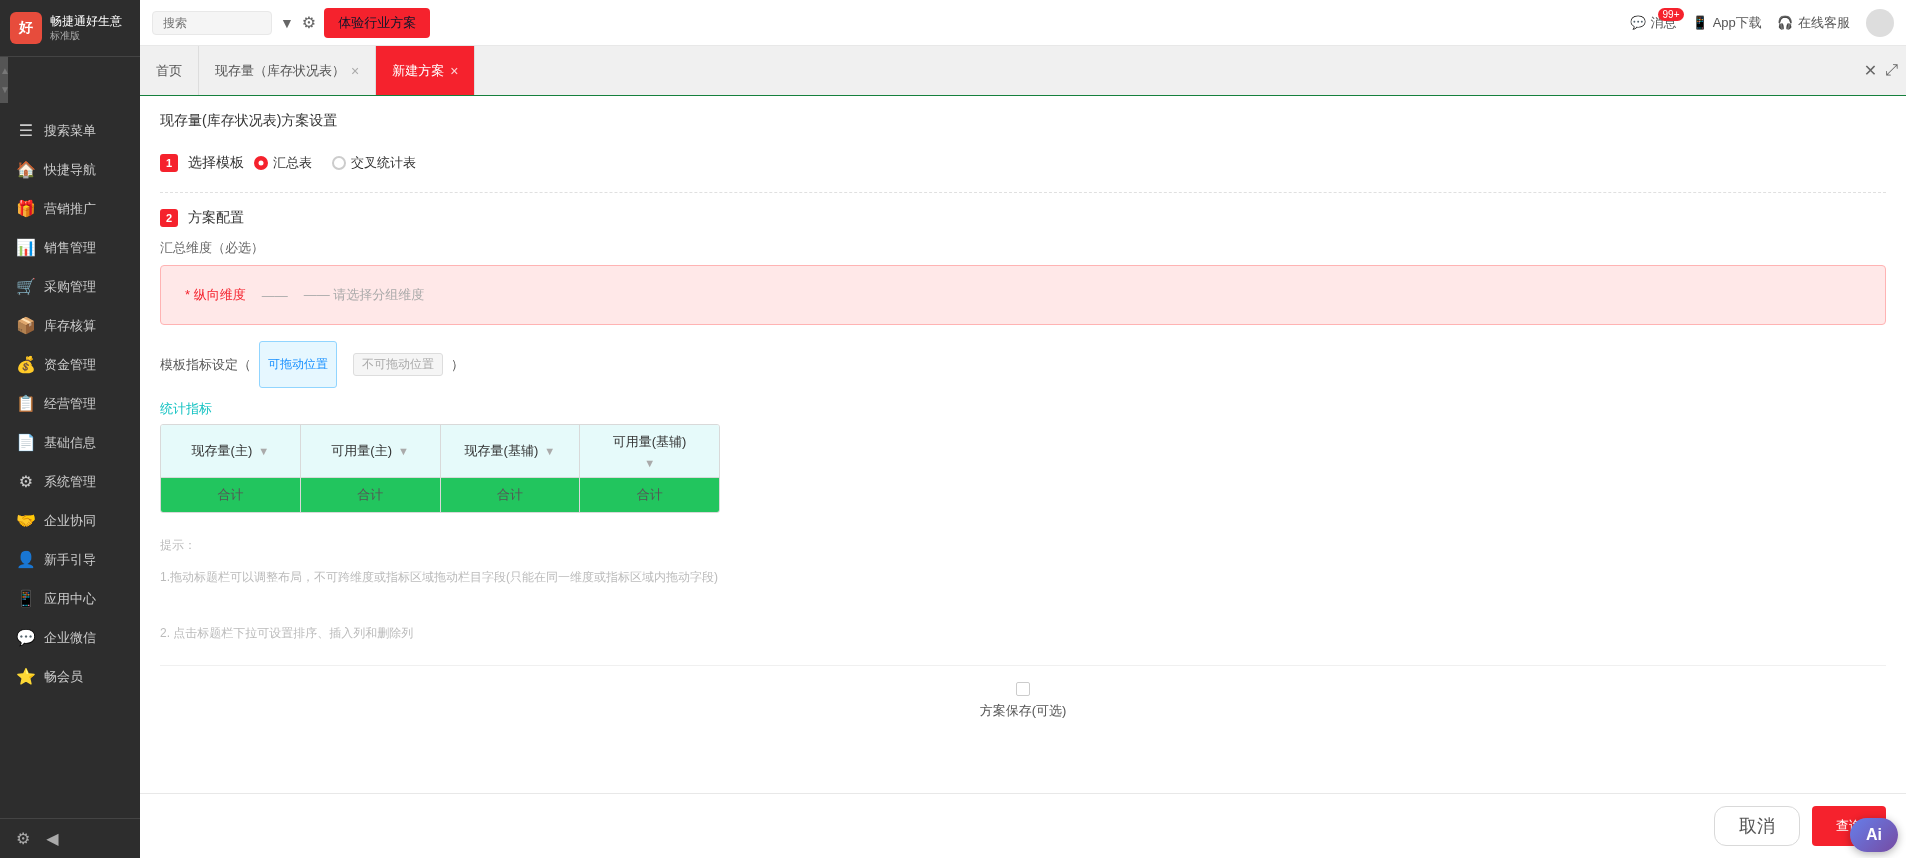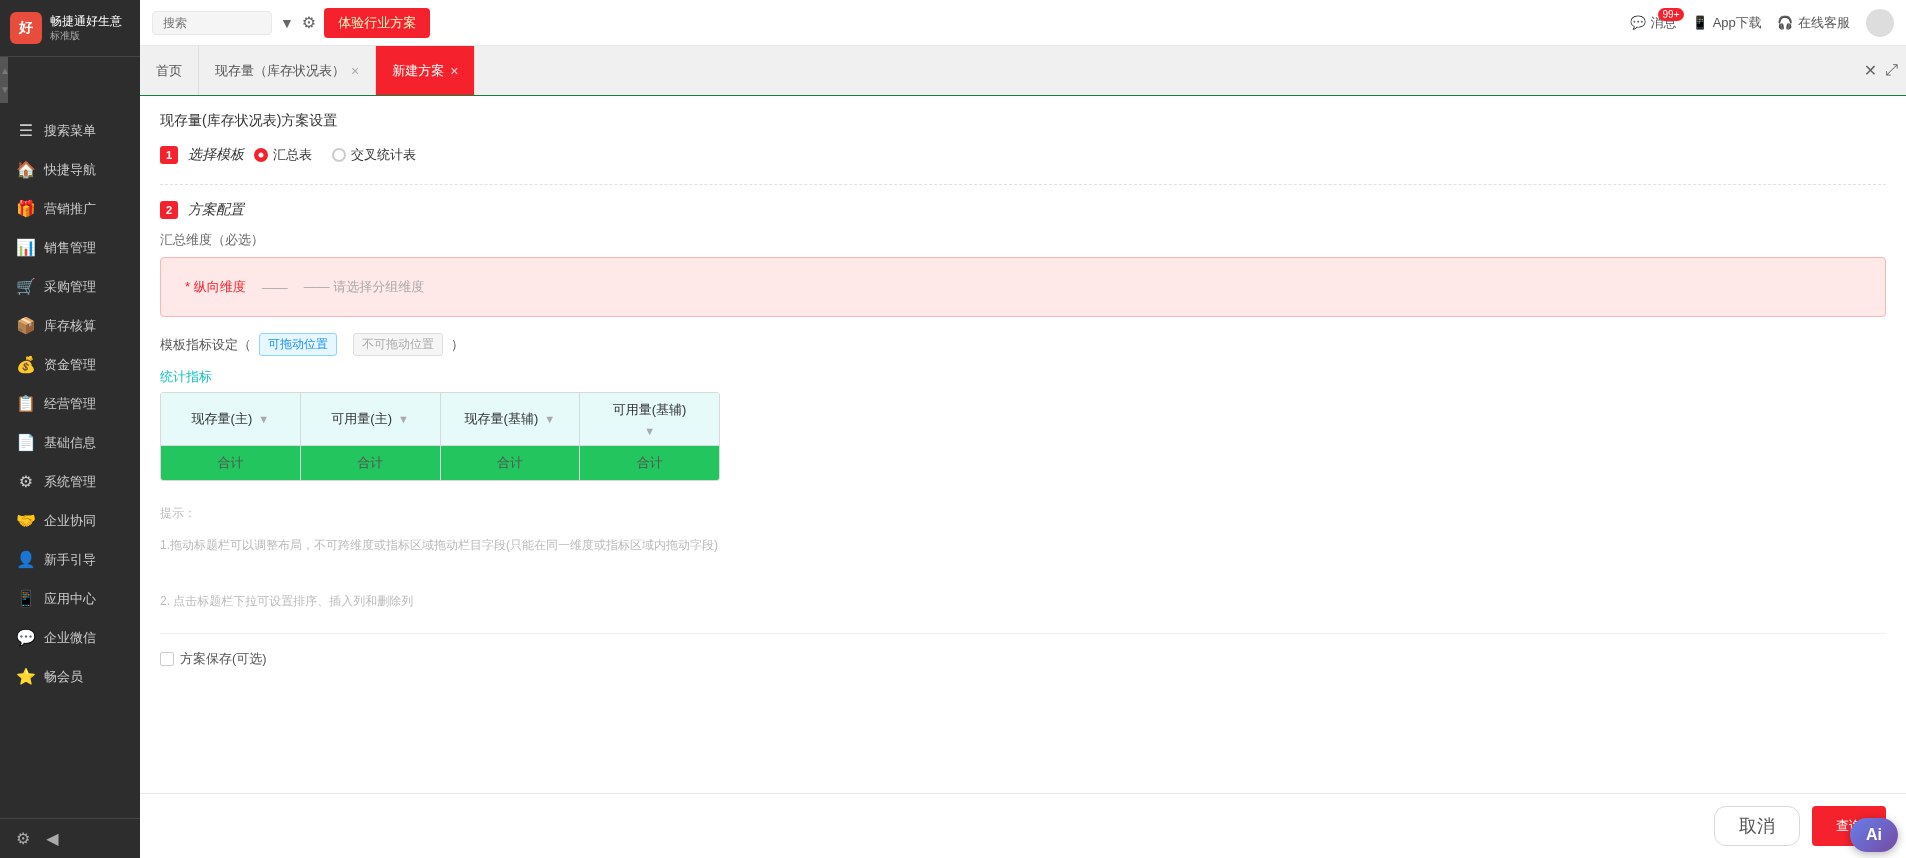--- a/index.html
+++ b/index.html
@@ -105,21 +105,21 @@
       cursor: pointer;
       font-size: 14px;
     }
     .topbar-gear {
       color: #666;
       cursor: pointer;
       font-size: 16px;
     }
     .topbar-industry-btn {
       background: #f5222d;
-      color: #fef9c3;
+      color: #0f172a;
       border: none;
       border-radius: 4px;
       padding: 6px 14px;
       font-size: 13px;
       cursor: pointer;
     }
     .topbar-right {
       margin-left: auto;
       display: flex;
       align-items: center;
@@ -202,21 +202,21 @@
     .page-container {
       background: #fff;
       margin: 0;
       padding: 16px 20px;
       min-height: 100%;
     }
 
     .page-title {
       font-size: 14px;
       color: #333;
-      margin-bottom: 16px;
+      margin-bottom: 24px;
     }
 
     
     .section {
       margin-bottom: 20px;
     }
     .section-header {
       display: flex;
       align-items: center;
       gap: 10px;
@@ -232,21 +232,20 @@
       align-items: center;
       justify-content: center;
       font-size: 11px;
       font-weight: bold;
       flex-shrink: 0;
     }
     .section-title {
       font-size: 14px;
       color: #333;
       font-weight: 500;
-      font-style: italic;
     }
     .radio-group {
       display: flex;
       align-items: center;
       gap: 20px;
     }
     .radio-item {
       display: flex;
       align-items: center;
       gap: 5px;
@@ -328,21 +327,21 @@
       display: flex;
       align-items: center;
       gap: 8px;
       margin-bottom: 10px;
     }
     .draggable-badge {
       background: #e6f7ff;
       border: 1px solid #91d5ff;
       color: #1890ff;
       border-radius: 3px;
-      padding: 2px 8px;
+      padding: 14px 8px;
       font-size: 12px;
     }
     .not-draggable-badge {
       background: #f5f5f5;
       border: 1px solid #ddd;
       color: #aaa;
       border-radius: 3px;
       padding: 2px 8px;
       font-size: 12px;
     }
@@ -405,20 +404,21 @@
 
     .save-option {
       display: flex;
       align-items: center;
       gap: 6px;
       margin-top: 20px;
       padding-top: 16px;
       border-top: 1px solid #f0f0f0;
       font-size: 13px;
       color: #555;
+      flex-direction: column;
     }
     .checkbox-box {
       width: 14px;
       height: 14px;
       border: 1px solid #ccc;
       border-radius: 2px;
       background: white;
       cursor: pointer;
     }
 

